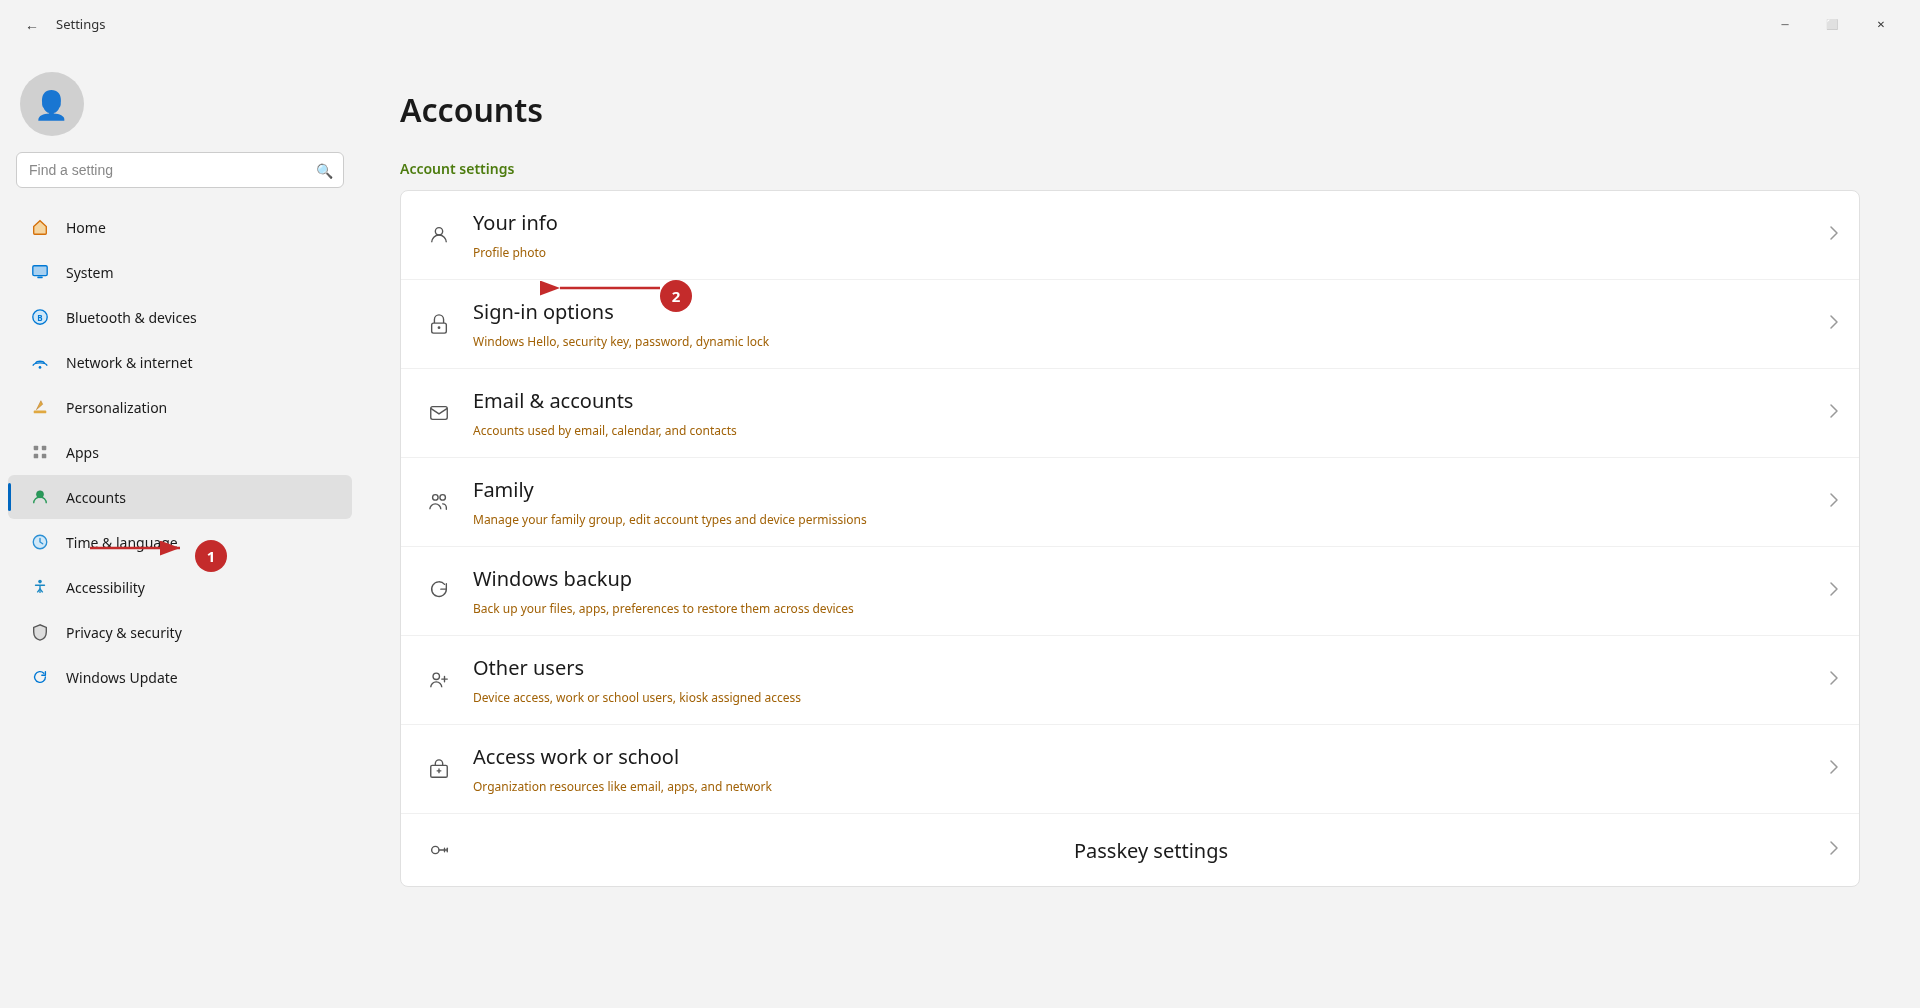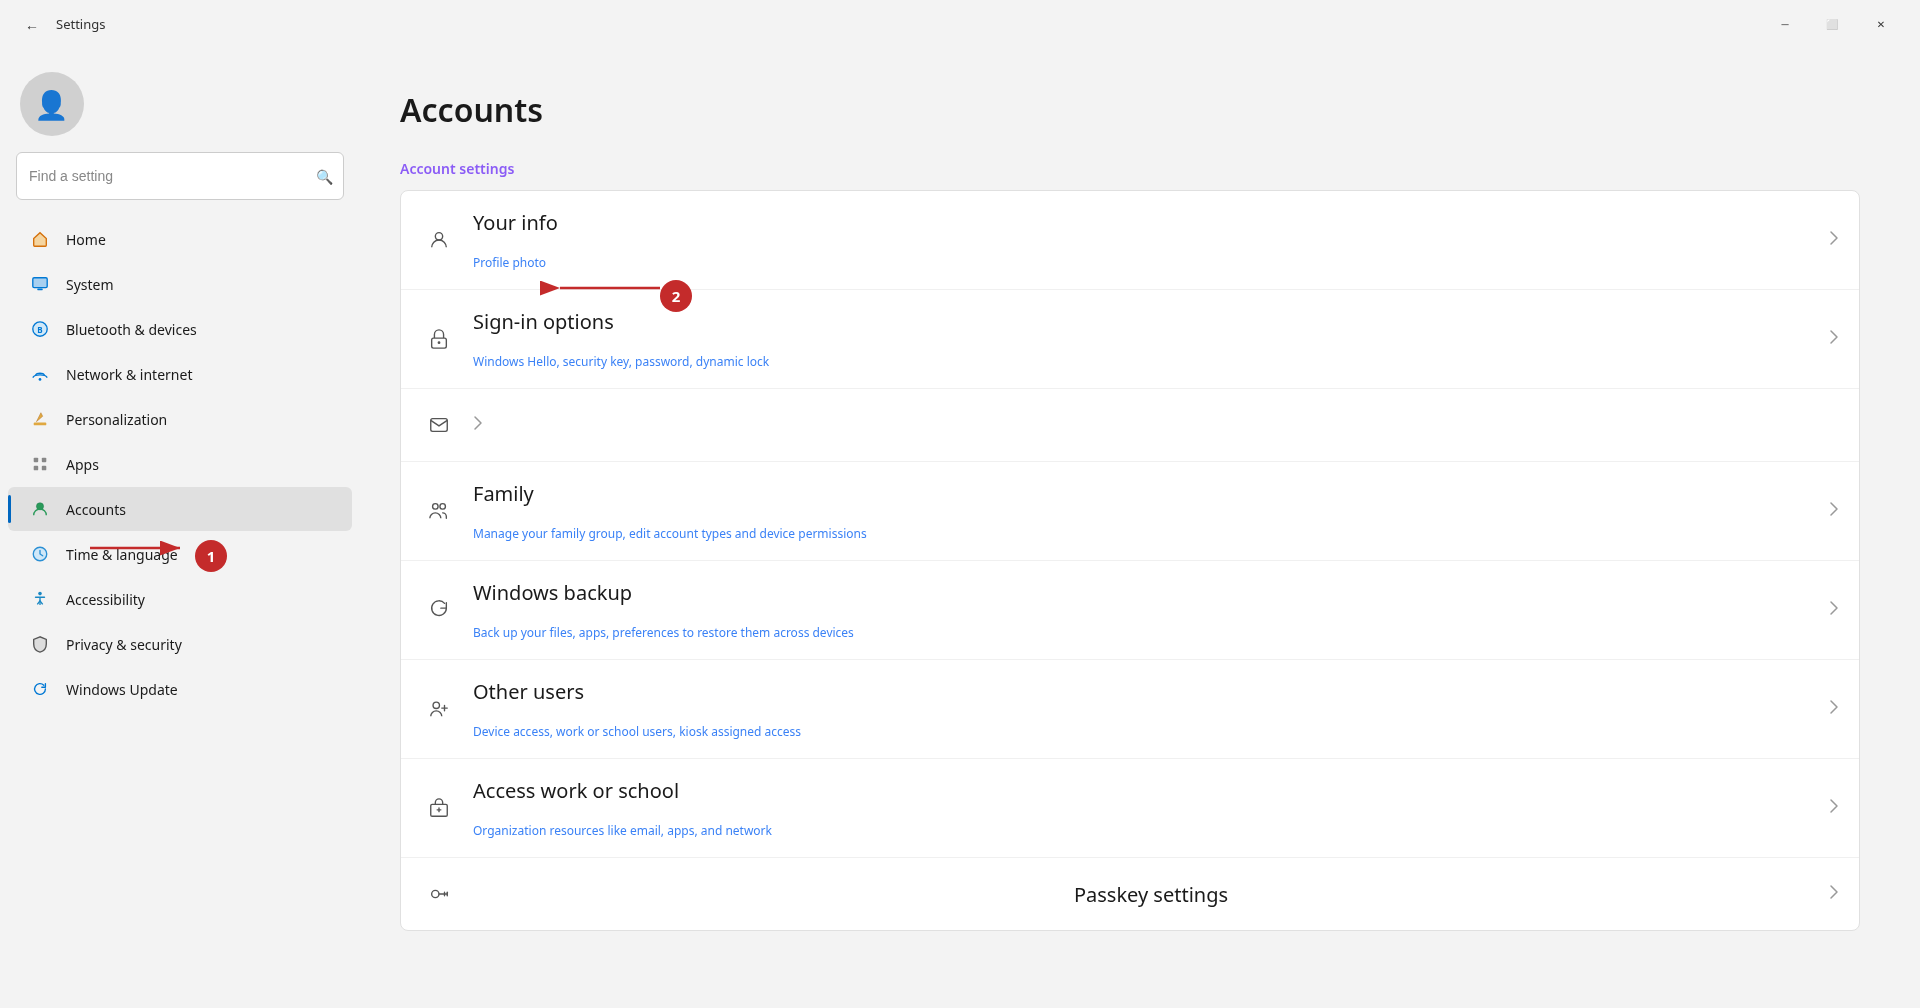--- a/index.html
+++ b/index.html
@@ -79,21 +79,21 @@
       font-size: 28px;
       color: #666;
     }
 
     .search-box {
       margin: 0 16px 16px 16px;
       position: relative;
     }
     .search-input {
       width: 100%;
-      height: 48px;
+      height: 36px;
       border-radius: 6px;
       border: 1px solid #ccc;
       background: white;
       padding: 0 12px 0 12px;
       font-size: 14px;
       color: #333;
       outline: none;
     }
     .search-input::placeholder { color: #888; }
     .search-icon-wrap {
@@ -147,21 +147,21 @@
     .page-title {
       font-size: 32px;
       font-weight: 600;
       color: #1a1a1a;
       margin-bottom: 28px;
     }
 
     .section-title {
       font-size: 14px;
       font-weight: 600;
-      color: #8b5cf6;
+      color: #4d7c0f;
       margin-bottom: 12px;
     }
 
     .settings-card {
       background: white;
       border-radius: 8px;
       overflow: hidden;
       margin-bottom: 4px;
       border: 1px solid #e0e0e0;
     }
@@ -186,22 +186,22 @@
     }
 
     .settings-item-text { flex: 1; }
     .settings-item-title {
       font-size: 20px;
       color: #1a1a1a;
       font-weight: 400;
     }
     .settings-item-desc {
       font-size: 12px;
-      color: #3b82f6;
-      margin-top: 18px;
+      color: #a16207;
+      margin-top: 8px;
     }
 
     .settings-item-chevron {
       color: #999;
       font-size: 12px;
     }
 
     
     .badge-1 {
       position: absolute;
@@ -435,20 +435,24 @@
                 <path d="M2 2l6 6-6 6" stroke="#999" stroke-width="1.5" fill="none" stroke-linecap="round" stroke-linejoin="round"></path>
               </svg></div>
           </div>
           <div class="settings-item">
             <div class="settings-item-icon">
               <svg width="22" height="22" viewBox="0 0 24 24" fill="none">
                 <rect x="3" y="5" width="18" height="14" rx="2" stroke="#555" stroke-width="1.5" fill="none"></rect>
                 <path d="M3 7l9 6 9-6" stroke="#555" stroke-width="1.5"></path>
               </svg>
             </div>
+            <div class="settings-item-text">
+              <div class="settings-item-title">Email &amp; accounts</div>
+              <div class="settings-item-desc">Accounts used by email, calendar, and contacts</div>
+            </div>
             <div class="settings-item-chevron"><svg width="10" height="16" viewBox="0 0 10 16">
                 <path d="M2 2l6 6-6 6" stroke="#999" stroke-width="1.5" fill="none" stroke-linecap="round" stroke-linejoin="round"></path>
               </svg></div>
           </div>
           <div class="settings-item">
             <div class="settings-item-icon">
               <svg width="22" height="22" viewBox="0 0 24 24" fill="none">
                 <circle cx="8" cy="7" r="3" stroke="#555" stroke-width="1.5" fill="none"></circle>
                 <circle cx="16" cy="7" r="3" stroke="#555" stroke-width="1.5" fill="none"></circle>
                 <path d="M2 20c0-3.314 2.686-6 6-6s6 2.686 6 6" stroke="#555" stroke-width="1.5" fill="none"></path>

